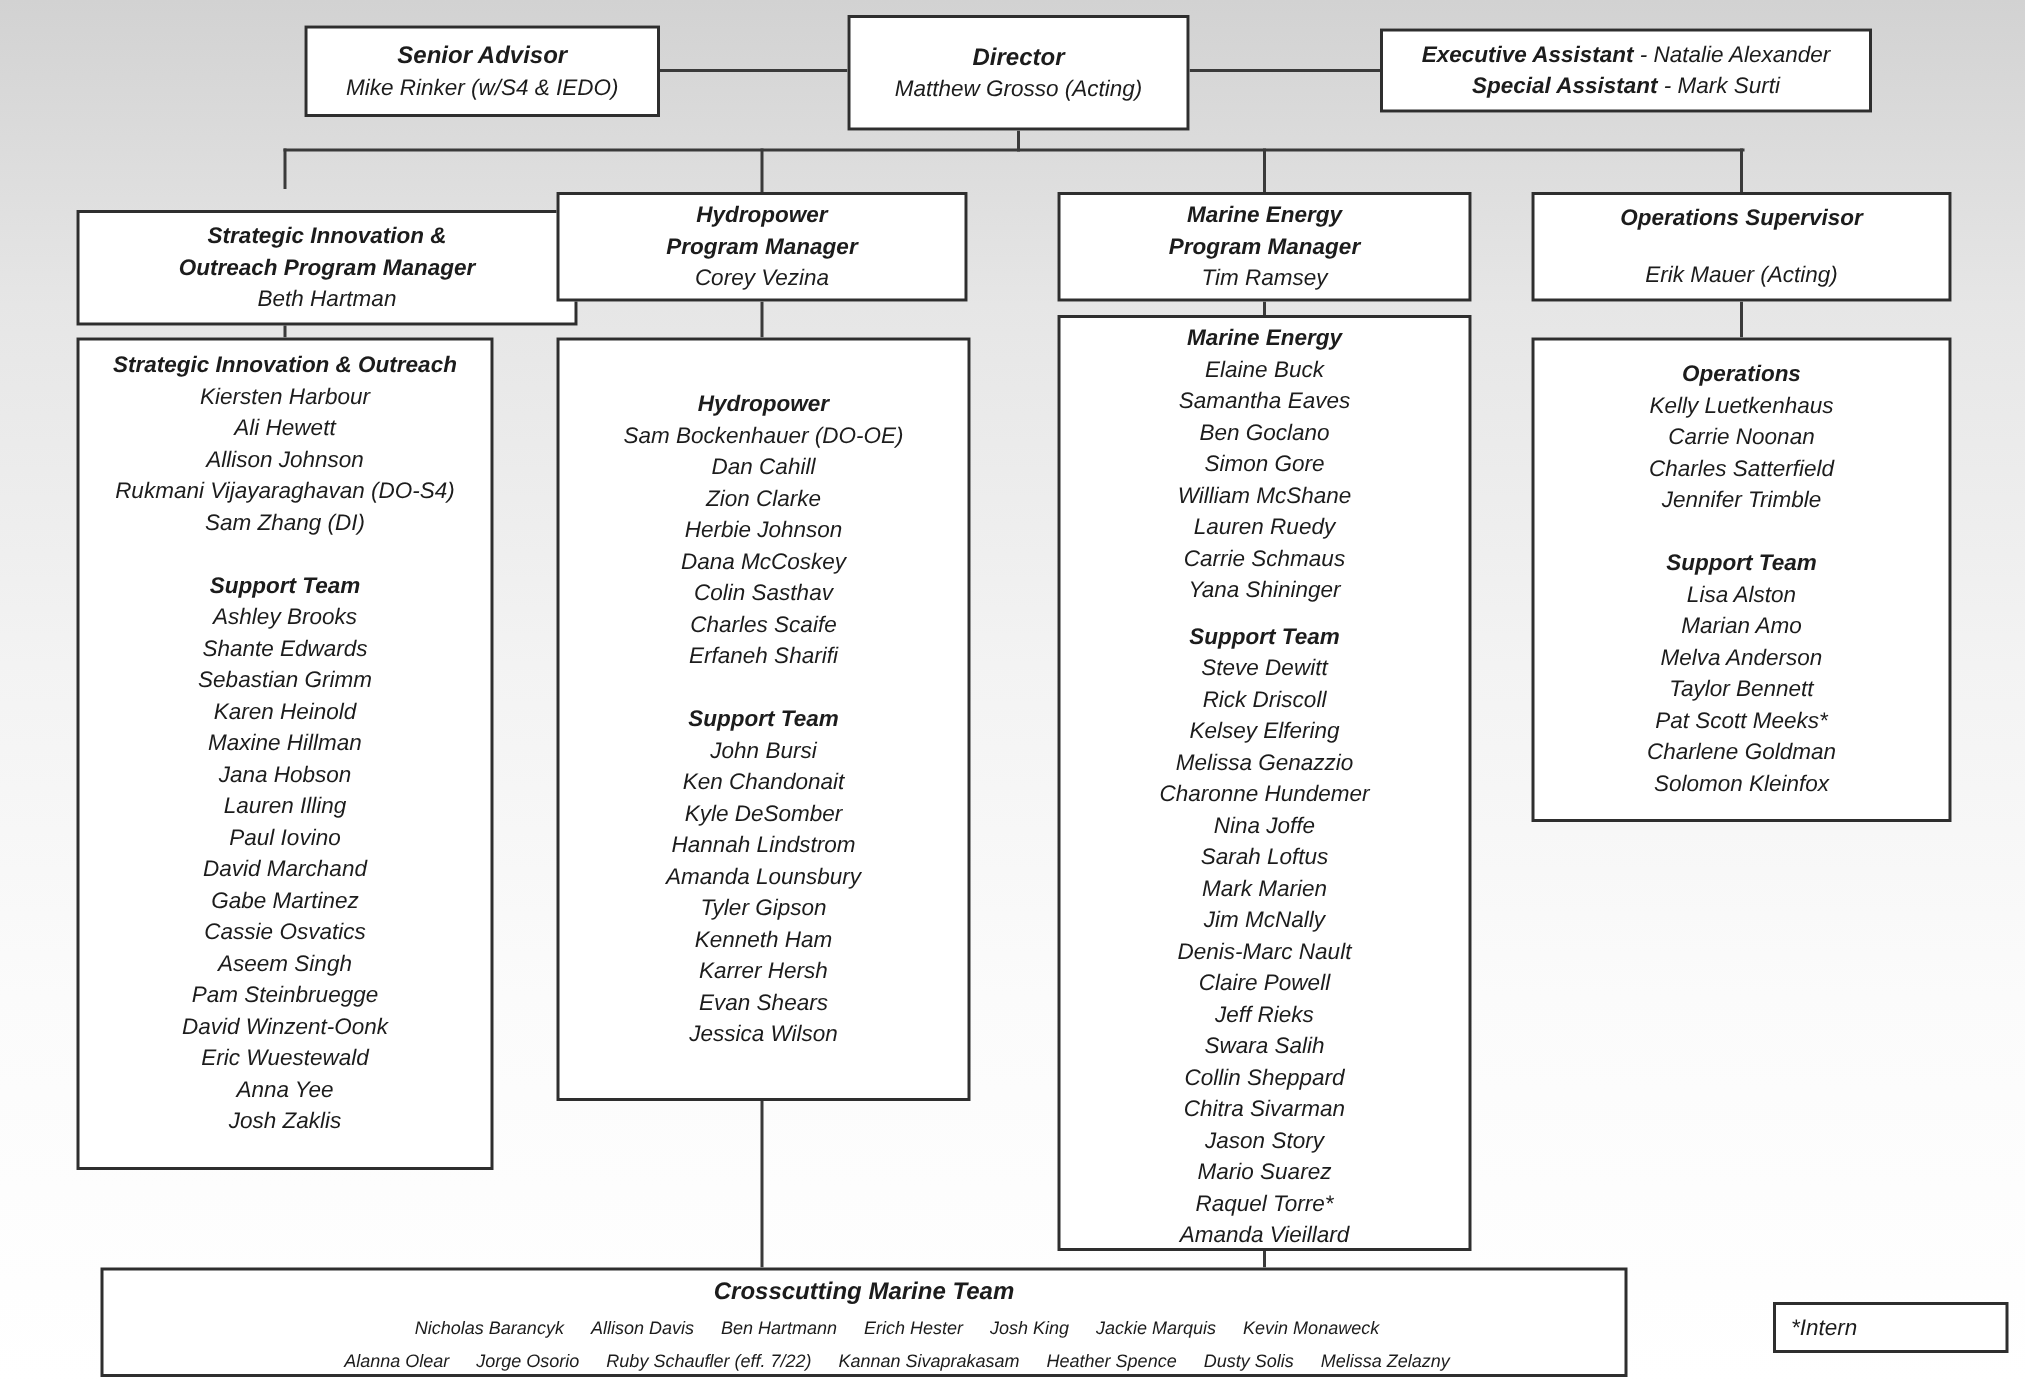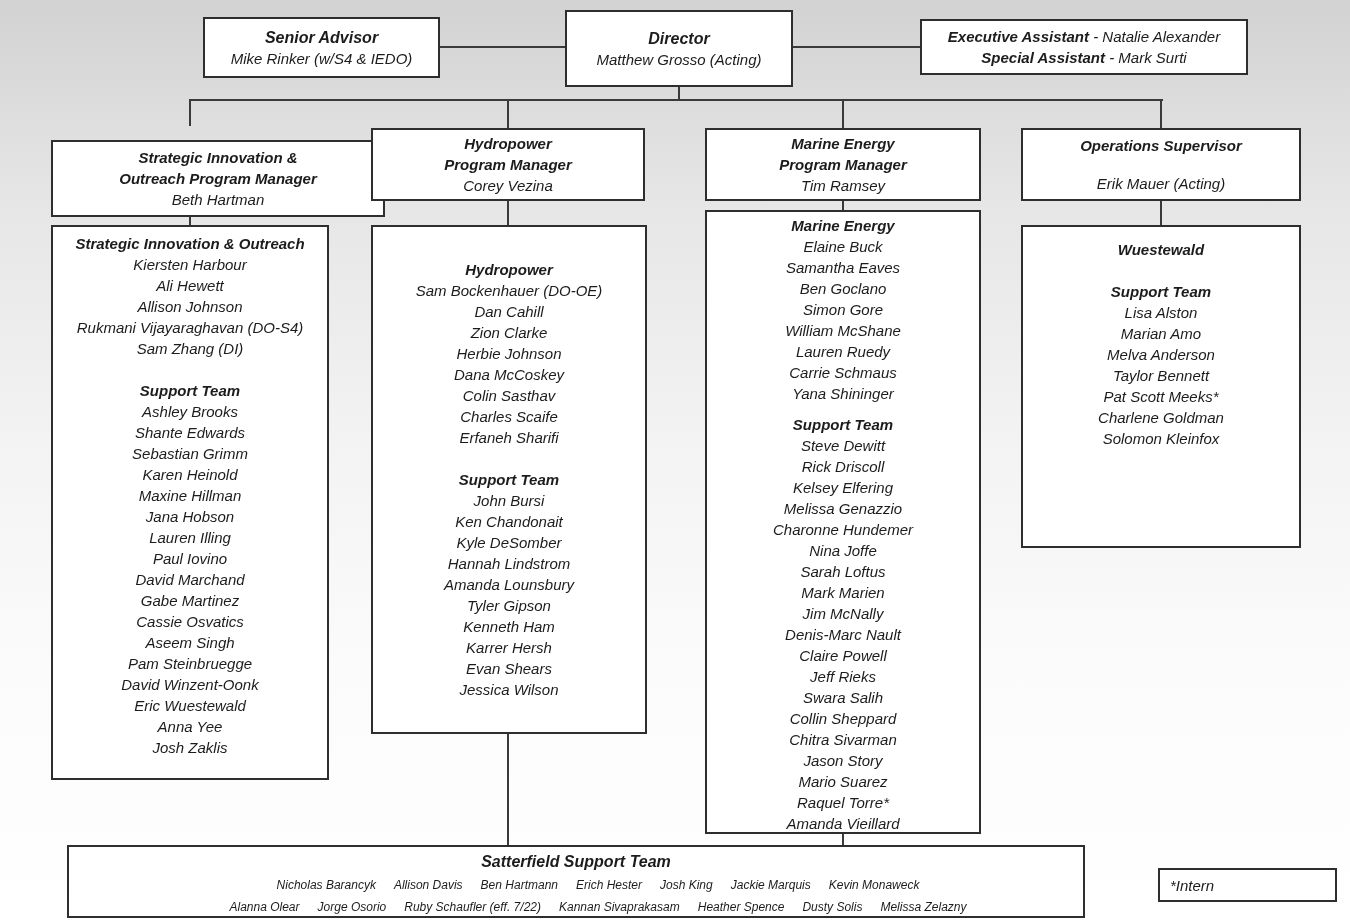--- a/index.html
+++ b/index.html
@@ -157,32 +157,36 @@
 Swara Salih
 Collin Sheppard
 Chitra Sivarman
 Jason Story
 Mario Suarez
 Raquel Torre*
 Amanda Vieillard</div>
 </div>
 
 <div class="box team" style="left:1021px;top:225px;width:280px;height:323px;padding-top:12px;">
-  <div class="bold">Wuestewald</div>
+  <div class="bold">Operations</div>
+  <div class="roster">Kelly Luetkenhaus
+Carrie Noonan
+Charles Satterfield
+Jennifer Trimble</div>
   <div class="bold support-gap">Support Team</div>
   <div class="roster">Lisa Alston
 Marian Amo
 Melva Anderson
 Taylor Bennett
 Pat Scott Meeks*
 Charlene Goldman
 Solomon Kleinfox</div>
 </div>
 
 <div class="box" style="left:67px;top:845px;width:1018px;height:73px;">
-  <div class="bold cross-title">Satterfield Support Team</div>
+  <div class="bold cross-title">Crosscutting Marine Team</div>
   <div class="crossrow">Nicholas Barancyk   Allison Davis   Ben Hartmann   Erich Hester   Josh King   Jackie Marquis   Kevin Monaweck</div>
   <div class="crossrow">Alanna Olear   Jorge Osorio   Ruby Schaufler (eff. 7/22)   Kannan Sivaprakasam   Heather Spence   Dusty Solis   Melissa Zelazny</div>
 </div>
 
-<div class="box intern-box" style="left:1158px;top:868px;width:179px;height:34px;">
+<div class="box intern-box" style="left:1182px;top:868px;width:157px;height:34px;">
   <span>*Intern</span>
 </div>
 
 </body></html>

